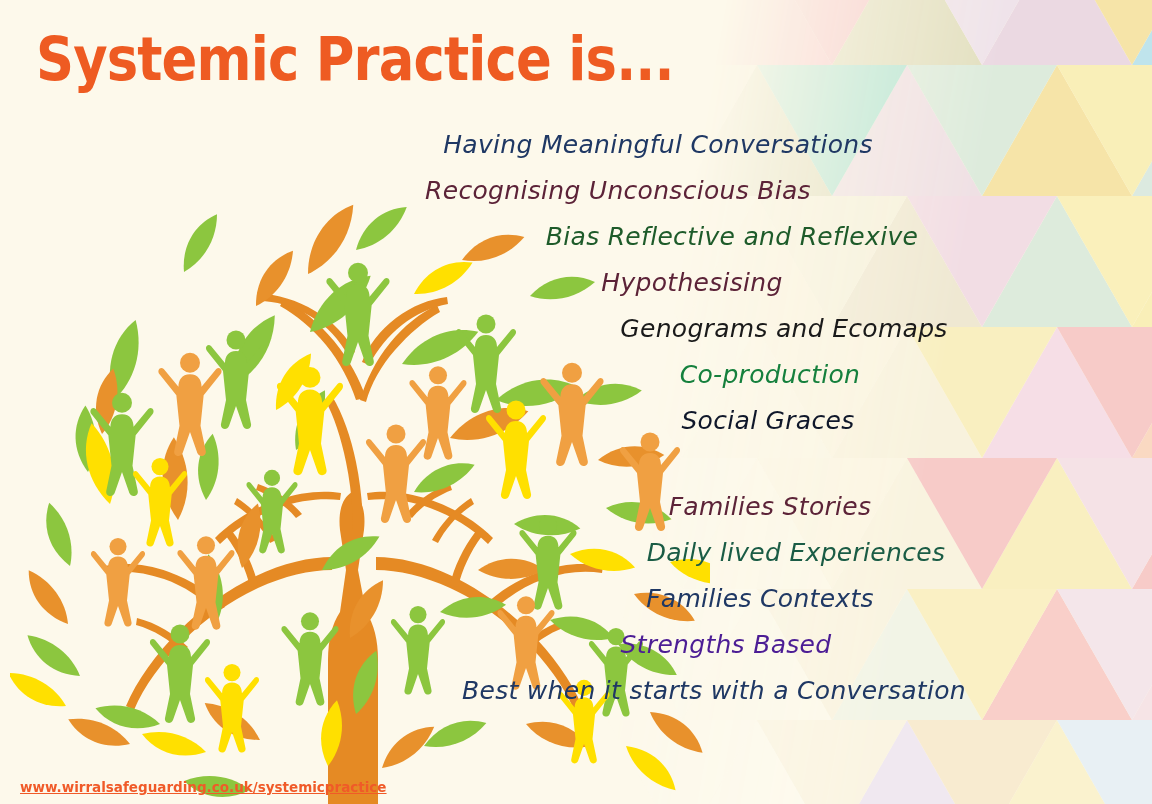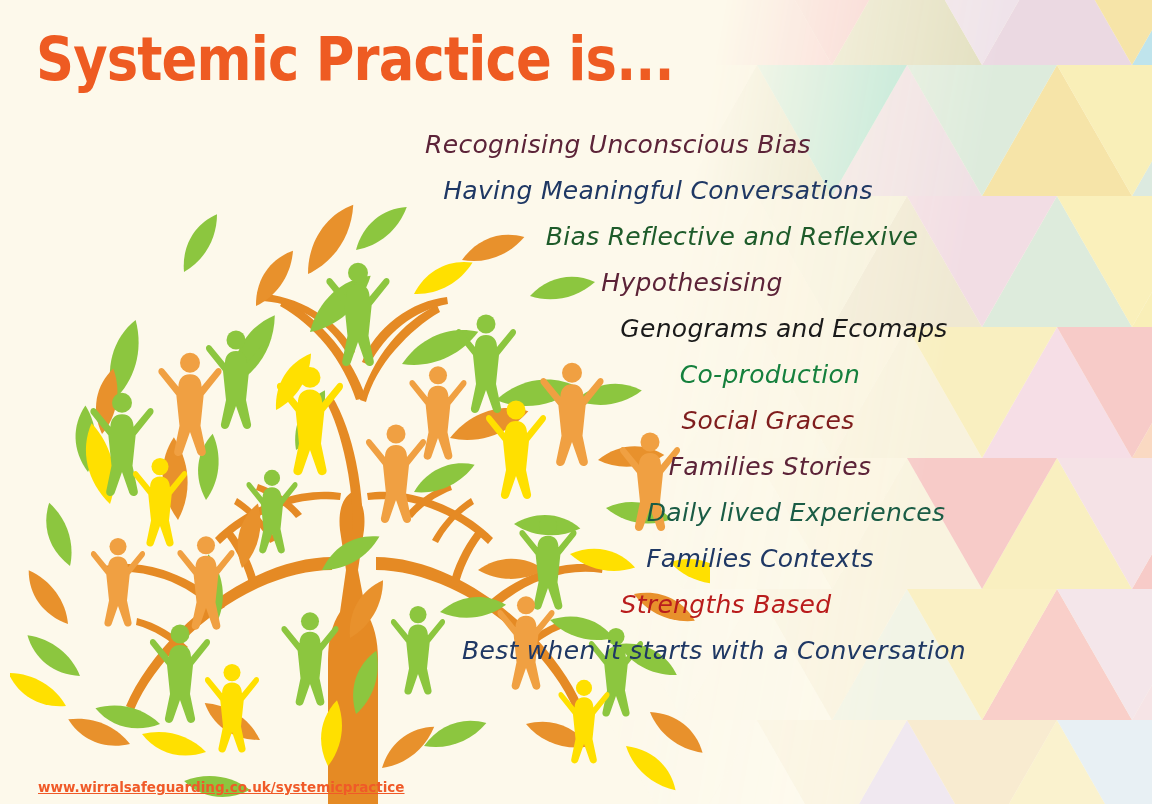--- a/index.html
+++ b/index.html
@@ -58,21 +58,20 @@
 
   
   #url{
     position:absolute;left:20px;top:779px;
     font-family:"DejaVu Sans", sans-serif;
     font-size:13.5px;
     font-weight:bold;
     color:#F05A28;
     text-decoration:underline;
     white-space:nowrap;
-    margin-left:18px;
   }
 </style>
 </head>
 <body>
 
 <div id="poster">
 
   <div id="mosaic">
       <div class="tri up" style="border-left-width: 75px; border-right-width: 75px; border-bottom-width: 131px; border-bottom-color: rgb(249, 205, 208); left: 682px; top: -66px;"></div>
       <div class="tri dn" style="border-left-width: 75px; border-right-width: 75px; border-top-width: 131px; border-top-color: rgb(242, 229, 230); left: 607px; top: -66px;"></div>
@@ -279,29 +278,29 @@
         <use href="#person" transform="translate(516,530) scale(0.95)"></use>
         <use href="#person" transform="translate(640,368) scale(1.0)"></use>
         <use href="#person" transform="translate(108,470) scale(0.9)"></use>
       </g>
     </g>
   </svg>
 
   <div id="title">Systemic Practice is...</div>
 
   <div id="phrases">
+      <div class="phrase" style="color: rgb(31, 56, 100); transform: translateX(-2px);">Having Meaningful Conversations</div>
       <div class="phrase" style="color: rgb(92, 35, 56); transform: translateX(-42px);">Recognising Unconscious Bias</div>
-      <div class="phrase" style="color: rgb(31, 56, 100); transform: translateX(-2px);">Having Meaningful Conversations</div>
       <div class="phrase" style="color: rgb(30, 91, 42); transform: translateX(72px);">Bias Reflective and Reflexive</div>
       <div class="phrase" style="color: rgb(92, 35, 56); transform: translateX(32px);">Hypothesising</div>
       <div class="phrase" style="color: rgb(26, 26, 26); transform: translateX(124px);">Genograms and Ecomaps</div>
       <div class="phrase" style="color: #15803d; transform: translateX(110px);">Co-production</div>
-      <div class="phrase" style="color: #7f1d1d; transform: translateX(108px);">Social Graces</div>
-      <div class="phrase" style="color: rgb(92, 35, 56); transform: translateX(110px);">Families Stories</div>
+      <div class="phrase" style="color: #0f172a; transform: translateX(108px);">Social Graces</div>
+      <div class="phrase" style="color: rgb(92, 35, 56); transform: translateX(110px); margin-top: 40px;">Families Stories</div>
       <div class="phrase" style="color: rgb(26, 92, 69); transform: translateX(136px);">Daily lived Experiences</div>
       <div class="phrase" style="color: rgb(31, 56, 100); transform: translateX(100px);">Families Contexts</div>
-      <div class="phrase" style="color: #b91c1c; transform: translateX(66px);">Strengths Based</div>
+      <div class="phrase" style="color: #4c1d95; transform: translateX(66px);">Strengths Based</div>
       <div class="phrase" style="color: rgb(31, 56, 100); transform: translateX(54px);">Best when it starts with a Conversation</div>
     </div>
 
   <a id="url" href="#">www.wirralsafeguarding.co.uk/systemicpractice</a>
 
 </div>
 
 </body></html>

